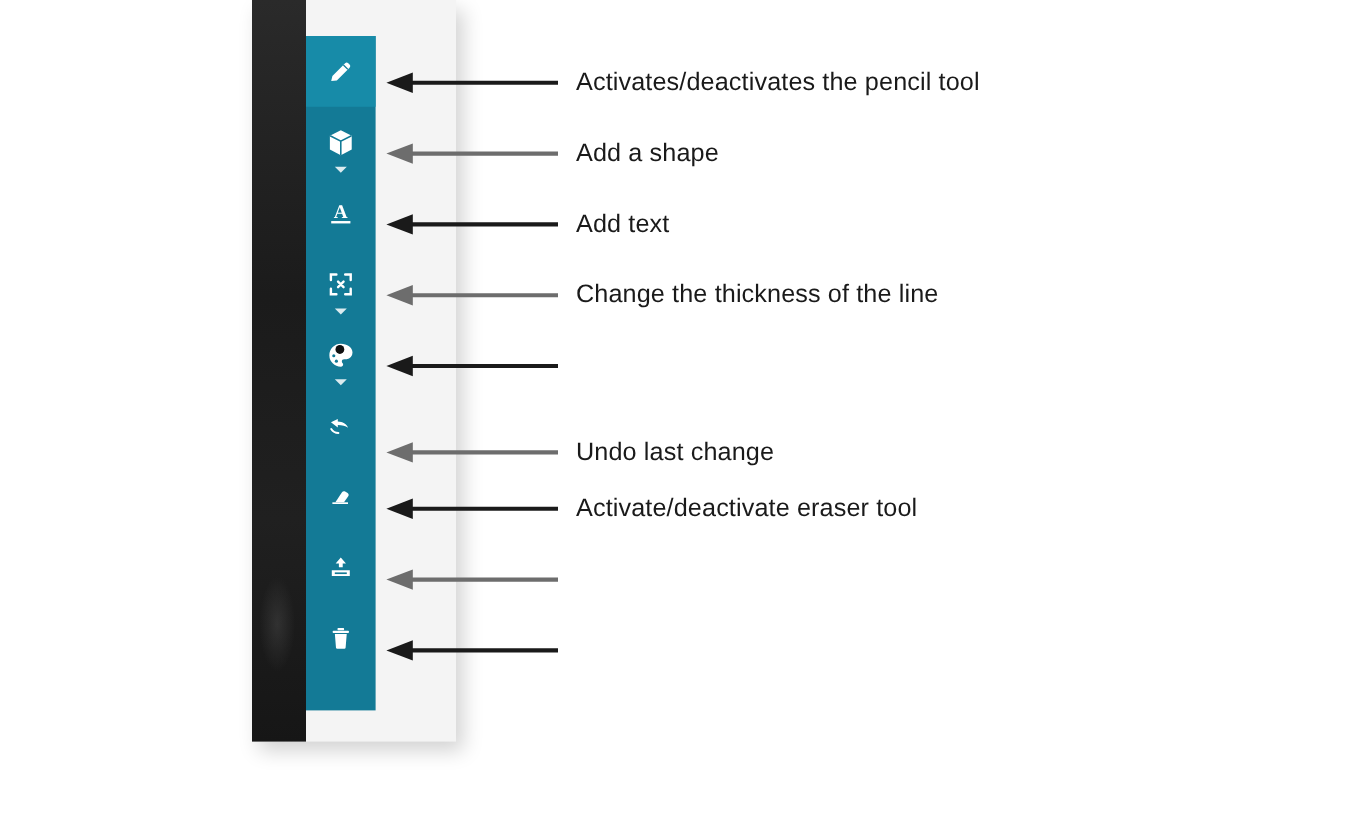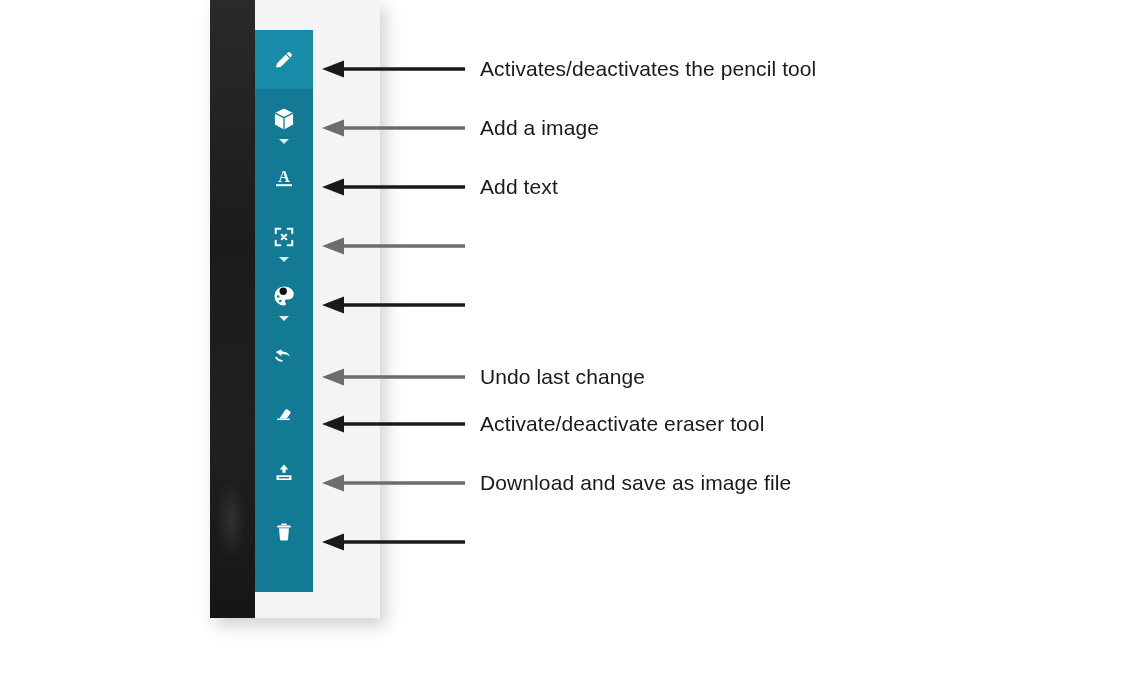--- a/index.html
+++ b/index.html
@@ -211,40 +211,41 @@
   <span class="anno-label">Activates/deactivates the pencil tool</span>
 </div>
 
 <div class="annotation" style="top:113px">
   <span class="arrow">
     <svg width="145" height="22" viewBox="0 0 145 22">
       <path d="M145 11H22" stroke="#6d6d6d" stroke-width="3.4"></path>
       <path d="M2 11l22-8.5v17z" fill="#6d6d6d"></path>
     </svg>
   </span>
-  <span class="anno-label">Add a image</span>
+  <span class="anno-label">Add a shape</span>
 </div>
 
 <div class="annotation" style="top:172px">
   <span class="arrow">
     <svg width="145" height="22" viewBox="0 0 145 22">
       <path d="M145 11H22" stroke="#1a1a1a" stroke-width="3.4"></path>
       <path d="M2 11l22-8.5v17z" fill="#1a1a1a"></path>
     </svg>
   </span>
   <span class="anno-label">Add text</span>
 </div>
 
 <div class="annotation" style="top:231px">
   <span class="arrow">
     <svg width="145" height="22" viewBox="0 0 145 22">
       <path d="M145 11H22" stroke="#6d6d6d" stroke-width="3.4"></path>
       <path d="M2 11l22-8.5v17z" fill="#6d6d6d"></path>
     </svg>
   </span>
+  <span class="anno-label">Change the thickness of the line</span>
 </div>
 
 <div class="annotation" style="top:290px">
   <span class="arrow">
     <svg width="145" height="22" viewBox="0 0 145 22">
       <path d="M145 11H22" stroke="#1a1a1a" stroke-width="3.4"></path>
       <path d="M2 11l22-8.5v17z" fill="#1a1a1a"></path>
     </svg>
   </span>
 </div>
@@ -269,21 +270,20 @@
   <span class="anno-label">Activate/deactivate eraser tool</span>
 </div>
 
 <div class="annotation" style="top:468px">
   <span class="arrow">
     <svg width="145" height="22" viewBox="0 0 145 22">
       <path d="M145 11H22" stroke="#6d6d6d" stroke-width="3.4"></path>
       <path d="M2 11l22-8.5v17z" fill="#6d6d6d"></path>
     </svg>
   </span>
-  <span class="anno-label">Download and save as image file</span>
 </div>
 
 <div class="annotation" style="top:527px">
   <span class="arrow">
     <svg width="145" height="22" viewBox="0 0 145 22">
       <path d="M145 11H22" stroke="#1a1a1a" stroke-width="3.4"></path>
       <path d="M2 11l22-8.5v17z" fill="#1a1a1a"></path>
     </svg>
   </span>
 </div>

